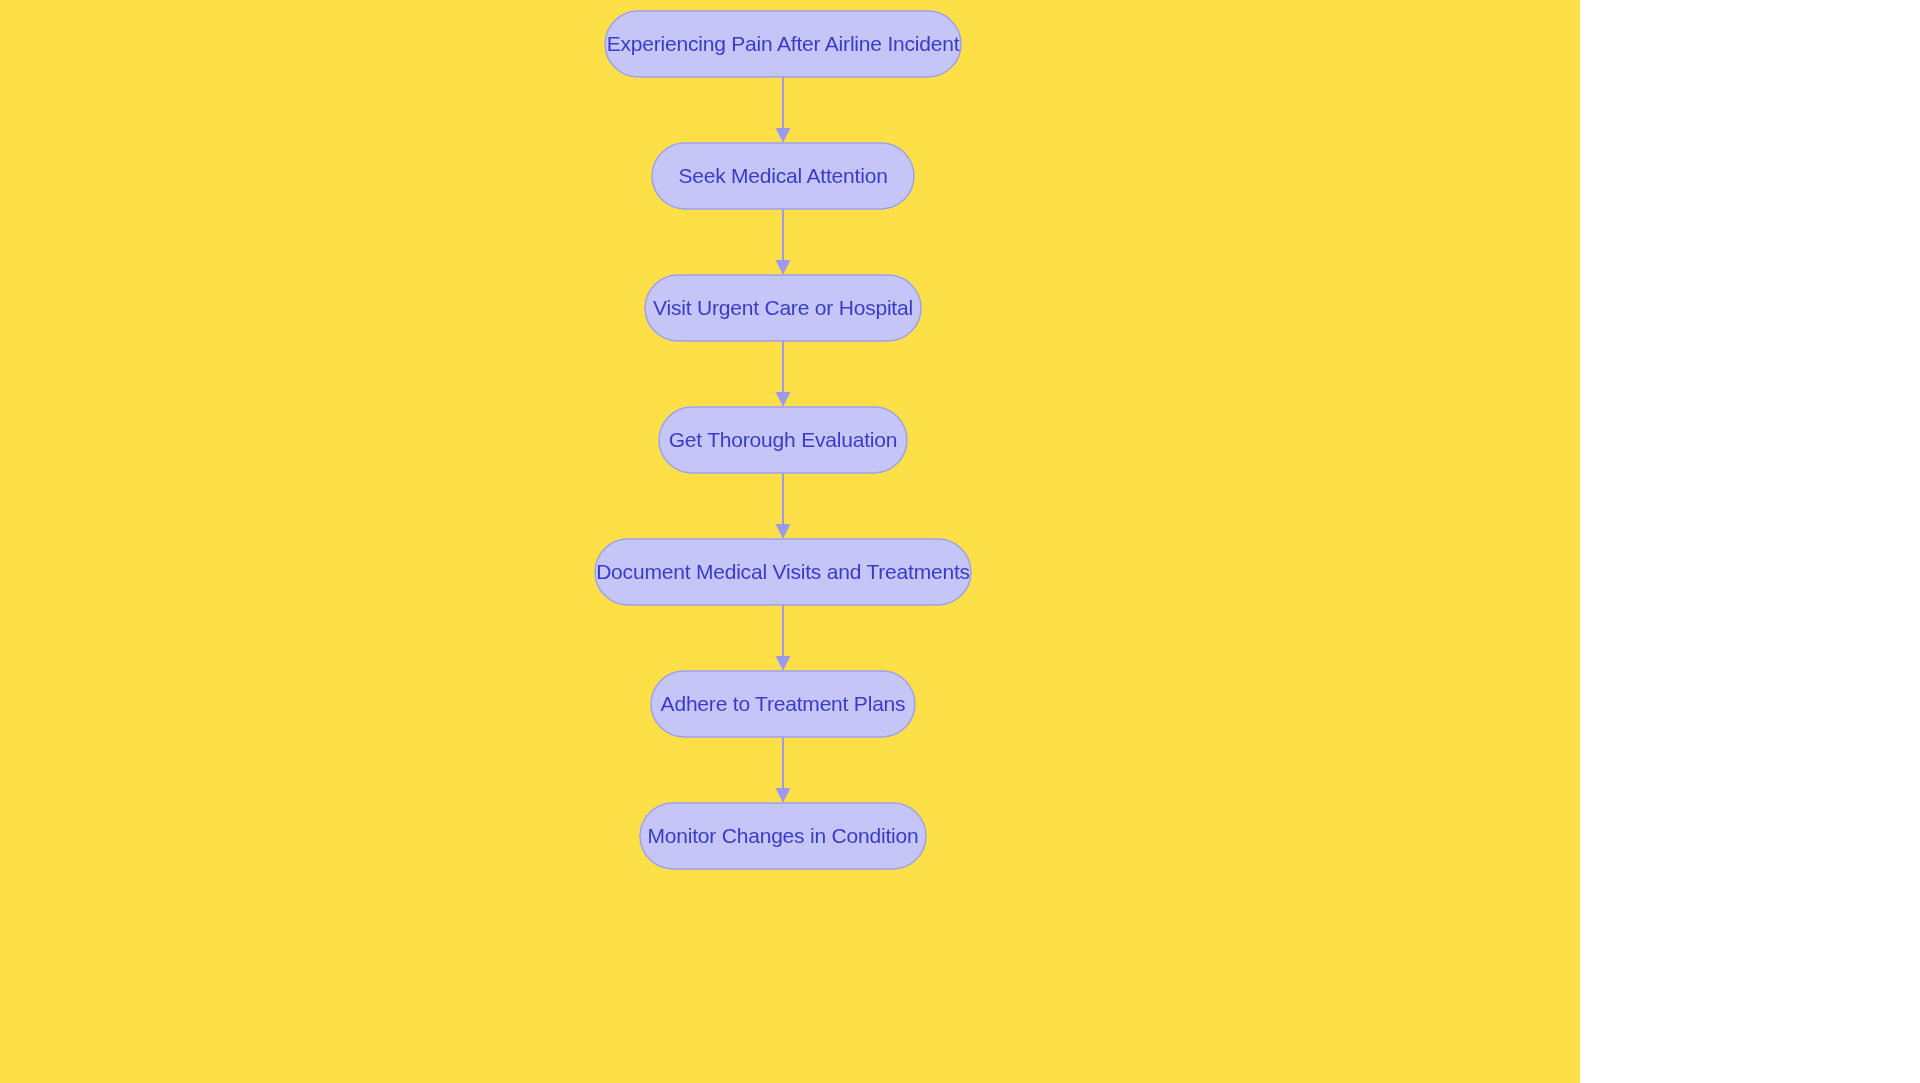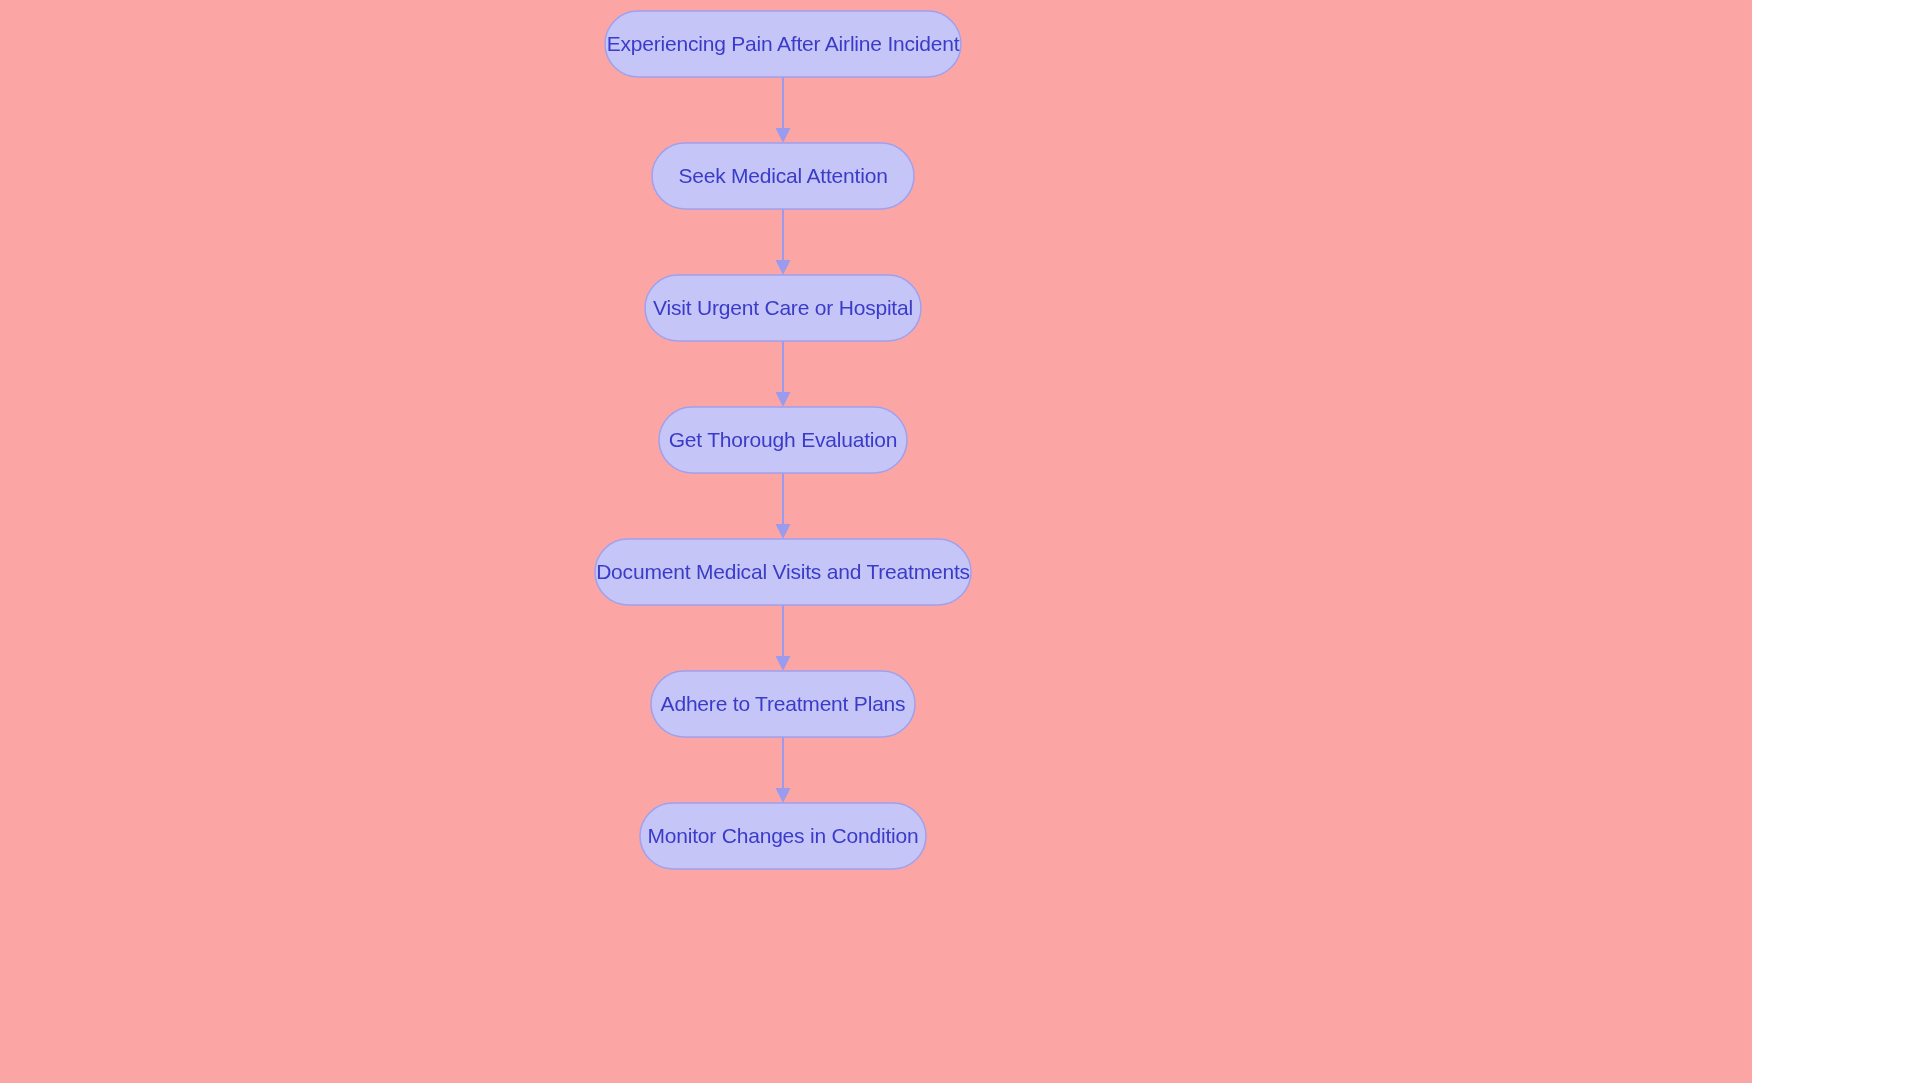--- a/index.html
+++ b/index.html
@@ -9,23 +9,23 @@
   }
   body {
     width: 1920px;
     height: 1083px;
     background: #ffffff;
     font-family: "Liberation Sans", sans-serif;
     overflow: hidden;
   }
   #flow-root {
     position: relative;
-    width: 1752px;
+    width: 1580px;
     height: 1083px;
-    background: #fca5a5;
+    background: #fde047;
   }
   #flow-svg {
     position: absolute;
     left: 0;
     top: 0;
     width: 1920px;
     height: 1083px;
     display: block;
   }
   .node-shape {

